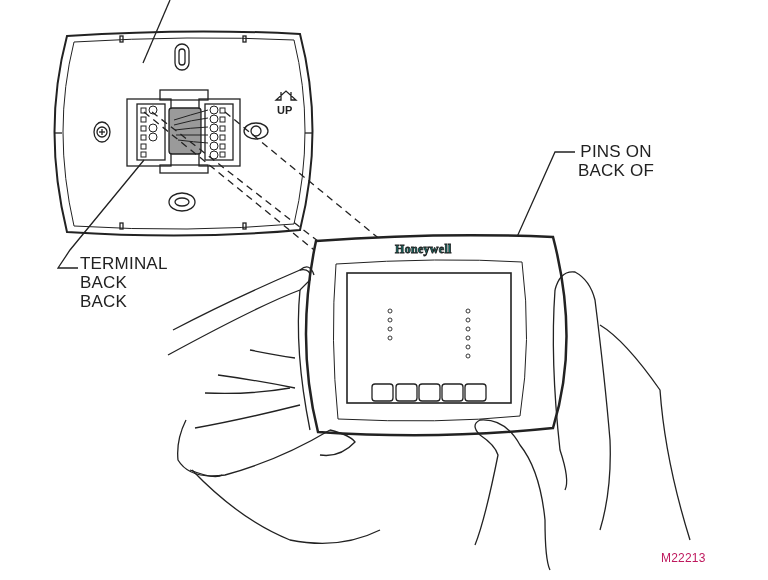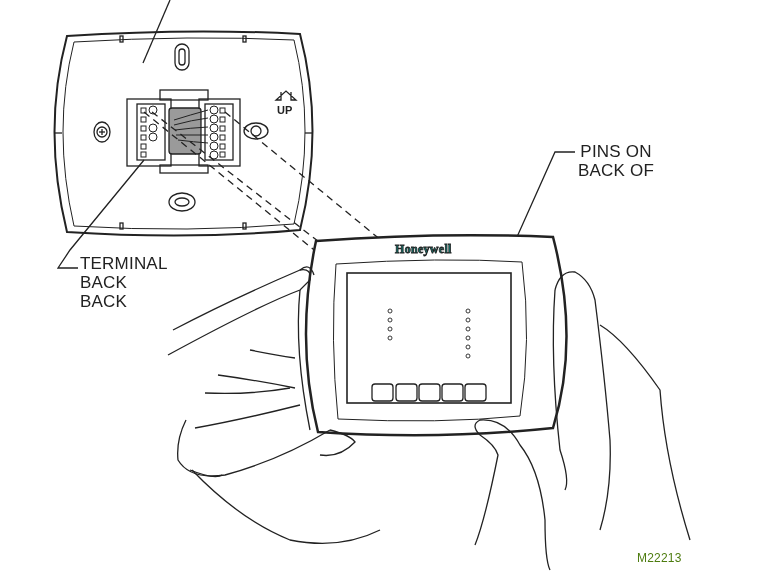--- a/index.html
+++ b/index.html
@@ -2,21 +2,21 @@
 <html><head>
 <meta charset="utf-8">
 <style>
   html, body { margin:0; padding:0; background:#ffffff; }
   body { width:768px; height:580px; position:relative; overflow:hidden; font-family:"Liberation Sans", sans-serif; }
   svg { position:absolute; left:0; top:0; }
   .label { position:absolute; font-family:"Liberation Sans", sans-serif; font-size:17px; line-height:19px; color:#222; letter-spacing:0.2px; }
   .label div { white-space:nowrap; }
   #lbl-pins { left:578px; top:142px; text-align:center; }
   #lbl-terminal { left:80px; top:254px; }
-  #lbl-fig { left:637px; top:549px; font-size:12px; color:#4d7c0f; }
+  #lbl-fig { left:661px; top:549px; font-size:12px; color:#be185d; }
   .brand { position:absolute; left:395px; top:242px; font-family:"Liberation Serif", serif; font-weight:bold; font-size:12px; color:#0f766e; -webkit-text-stroke:0.8px #222; letter-spacing:0.3px; }
   .up { position:absolute; left:277px; top:104px; font-family:"Liberation Sans", sans-serif; font-weight:bold; font-size:11px; color:#222; }
 </style>
 </head>
 <body>
 
 <svg width="768" height="580" viewBox="0 0 768 580" fill="none" stroke="#222" stroke-width="1.3">
 
   <line x1="170" y1="0" x2="143" y2="63"></line>
 

